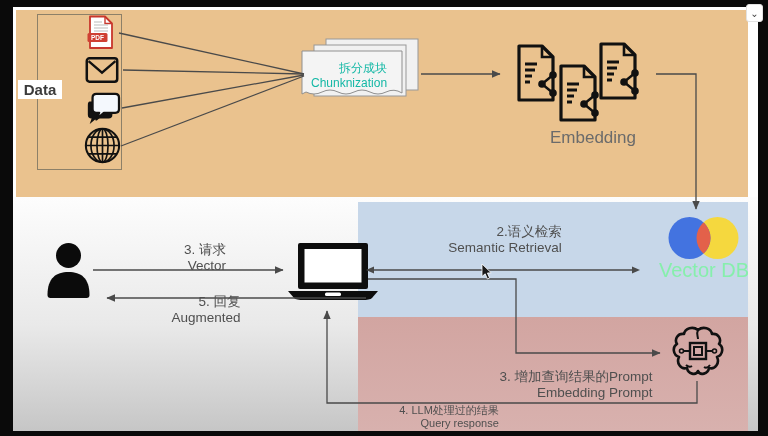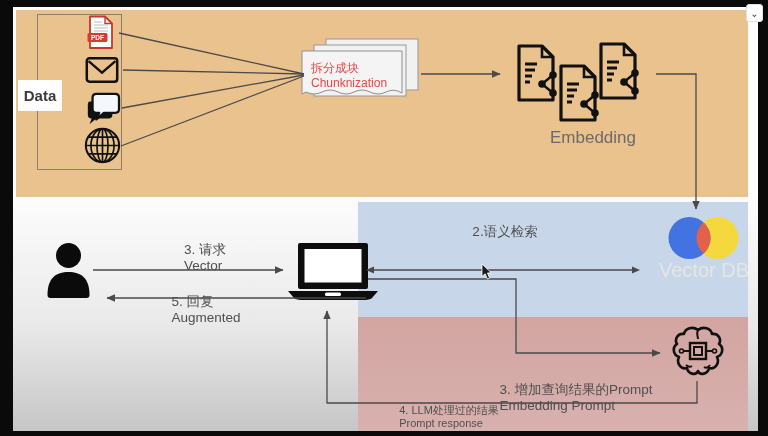--- a/index.html
+++ b/index.html
@@ -7,27 +7,27 @@
          font-family:"Liberation Sans","DejaVu Sans",sans-serif;}
   .abs{position:absolute;}
   .content-bg{left:13px;top:7px;width:745px;height:424px;background:#ffffff;}
   .lower-grad{left:13px;top:197px;width:745px;height:234px;
               background:linear-gradient(180deg,#fdfdfd 0%,#e9e9e9 55%,#c6c6c6 100%);}
   .panel-orange{left:16px;top:10px;width:732px;height:187px;background:#eac28e;}
   .panel-blue{left:358px;top:202px;width:390px;height:115px;background:#c7d7e9;}
   .panel-red{left:358px;top:317px;width:390px;height:114px;
              background:linear-gradient(180deg,#d2a5a1 0%,#d8b1ae 100%);}
   .data-box{left:37px;top:14px;width:83px;height:154px;border:1px solid #8d8068;}
-  .data-label{left:18px;top:80px;width:44px;height:31px;background:#fff;color:#3b3b3b;
+  .data-label{left:18px;top:80px;width:44px;height:19px;background:#fff;color:#3b3b3b;
               font-size:15px;font-weight:bold;display:flex;align-items:center;justify-content:center;}
-  .lbl{color:#4f4f4f;font-size:13.5px;line-height:1.16;text-align:left;
+  .lbl{color:#4f4f4f;font-size:13.5px;line-height:1.16;text-align:right;
        transform:translateX(-50%);white-space:nowrap;}
-  .chunk-text{left:311px;top:61px;font-size:12px;line-height:1.25;color:#ef4444;text-align:left;}
+  .chunk-text{left:311px;top:61px;font-size:12px;line-height:1.25;color:#14b8a6;text-align:right;}
   .embedding-label{left:593px;top:128px;font-size:17px;color:#6b6b6b;}
-  .vdb-label{left:704px;top:259px;font-size:20px;color:#e5e5e5;}
+  .vdb-label{left:704px;top:259px;font-size:20px;color:#86efac;}
   .step4{font-size:11px;}
   .chevron-btn{left:746px;top:4px;width:15px;height:16px;background:#fff;border:1px solid #e2e2e2;
                border-radius:3px;display:flex;align-items:center;justify-content:center;
                font-size:10px;color:#444;cursor:pointer;}
   svg{display:block;}
 </style>
 </head>
 <body>
 
 <div class="frame">
@@ -156,28 +156,29 @@
   <div class="abs lbl" style="left:205px;top:242px">
     <div>3. 请求</div>
     <div>Vector</div>
   </div>
   <div class="abs lbl" style="left:206px;top:294px">
     <div>5. 回复</div>
     <div>Augmented</div>
   </div>
   <div class="abs lbl" style="left:505px;top:224px">
     <div>2.语义检索</div>
+    <div>Semantic Retrieval</div>
   </div>
-  <div class="abs lbl" style="left:576px;top:382px">
+  <div class="abs lbl" style="left:576px;top:369px">
     <div>3. 增加查询结果的Prompt</div>
     <div>Embedding Prompt</div>
   </div>
   <div class="abs lbl step4" style="left:449px;top:404px">
     <div>4. LLM处理过的结果</div>
-    <div>Prompt response</div>
+    <div>Query response</div>
   </div>
 
   <svg class="abs" style="left:481px;top:264px" width="12" height="16" viewBox="0 0 12 16">
     <polygon points="1,0 1,12.5 4.2,9.8 6.4,15 8.6,14 6.4,9 10.2,8.8" fill="#1a1a1a" stroke="#ffffff" stroke-width="0.8"></polygon>
   </svg>
 
   <div class="abs chevron-btn">
     <span>⌄</span>
   </div>
 

